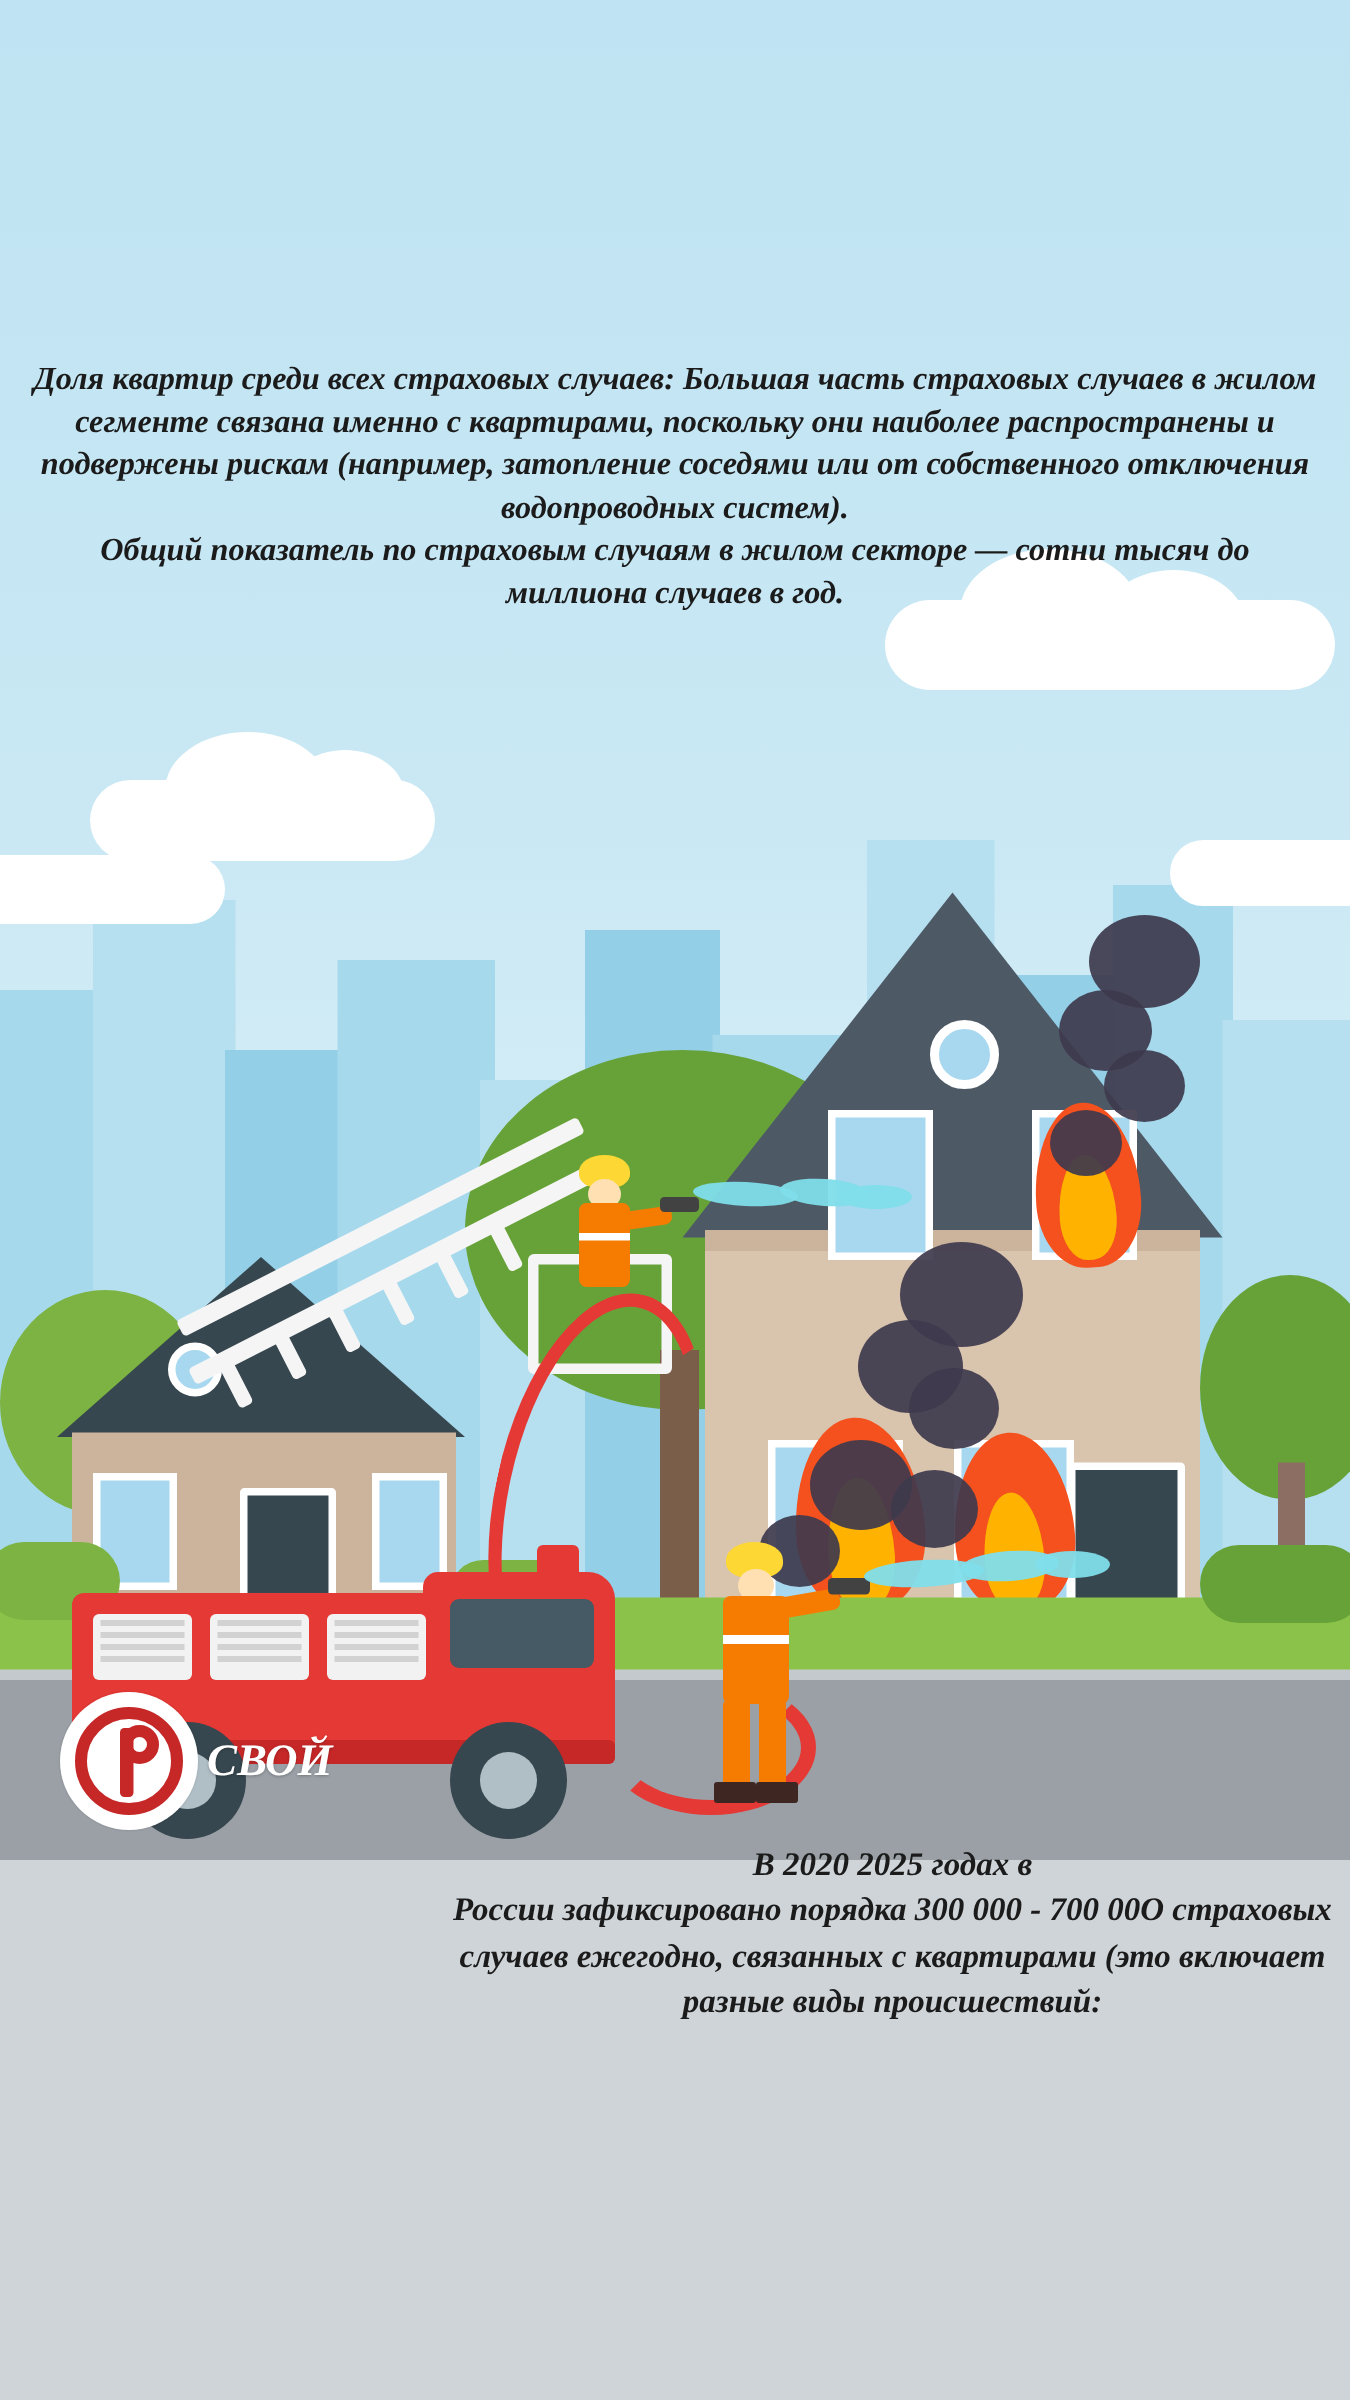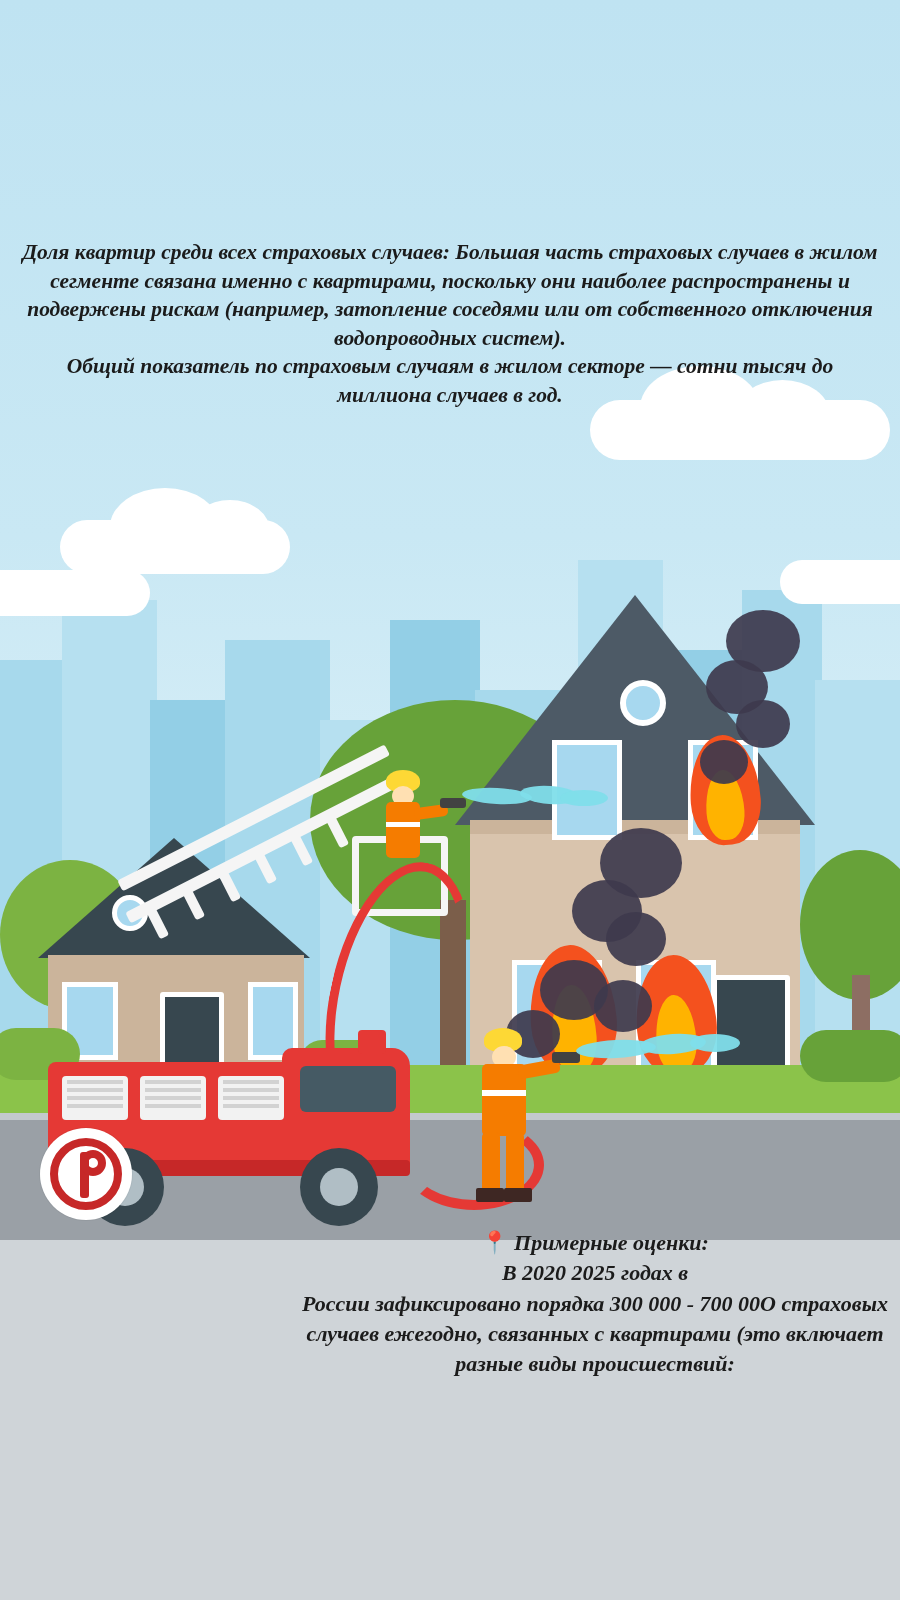--- a/index.html
+++ b/index.html
@@ -444,31 +444,28 @@
   <div class="water" style="left:576px;top:1040px;width:80px;height:18px;transform:rotate(-3deg);"></div>
   <div class="water" style="left:640px;top:1034px;width:66px;height:20px;transform:rotate(-4deg);"></div>
   <div class="water" style="left:690px;top:1034px;width:50px;height:18px;"></div>
 
   <div id="top-text" class="textblock">
     <div>Доля квартир среди всех страховых случаев: Большая часть страховых случаев в жилом сегменте связана именно с квартирами, поскольку они наиболее распространены и подвержены рискам (например, затопление соседями или от собственного отключения водопроводных систем).</div>
     <div>Общий показатель по страховым случаям в жилом секторе — сотни тысяч до миллиона случаев в год.</div>
   </div>
 
   <div id="bottom-text" class="textblock">
-    <div>
-      <span class="pin">📍</span>
-      <span>Примерные оценки:</span>
-    </div>
     <div>В 2020 2025 годах в</div>
     <div>России зафиксировано порядка 300 000 - 700 00О страховых случаев ежегодно, связанных с квартирами (это включает разные виды происшествий:</div>
   </div>
 
   <div id="logo">
     <div class="logo-mark">
       <span class="ring"></span>
       <span class="stem"></span>
       <span class="bowl"></span>
     </div>
     <div class="logo-text">
+      <div>СВОЙ</div>
     </div>
   </div>
 
 </div>
 
 </body></html>

